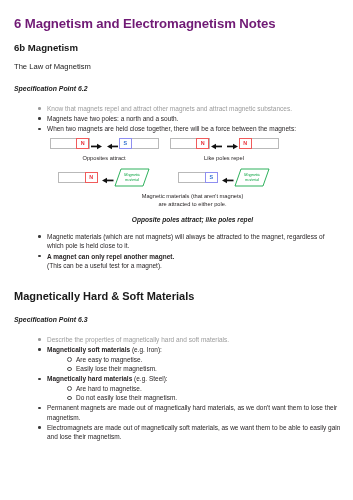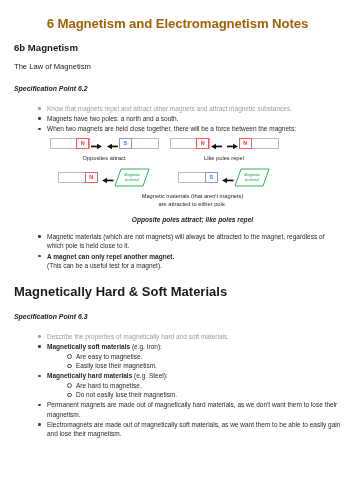--- a/index.html
+++ b/index.html
@@ -12,43 +12,42 @@
     color: #231f20;
     overflow: hidden;
   }
   .page { padding: 16px 12px 0 14px; }
 
   .doc-title {
     font-size: 13.2px;
     font-weight: bold;
     letter-spacing: -0.1px;
     margin: 0 0 11px 0;
-    color: #a16207;
-    text-align: center;
+    color: #701a75;
   }
   .h2 {
     font-size: 9.6px;
     font-weight: bold;
     margin: 0 0 9px 0;
     color: #1a1a1a;
   }
   .h3 {
     font-size: 7.6px;
     font-weight: normal;
     margin: 0 0 14px 0;
     color: #1a1a1a;
   }
   .spec {
     font-size: 6.9px;
     font-weight: bold;
     font-style: italic;
     margin: 0 0 12px 0;
     color: #1a1a1a;
   }
-  .h2.mag-hard { margin-top: 14px; margin-bottom: 14px; font-size: 13px; }
+  .h2.mag-hard { margin-top: 20px; margin-bottom: 14px; font-size: 11px; }
 
   ul.bl {
     list-style: none;
     margin: 0;
     padding: 0 0 0 24px;
   }
   ul.bl > li {
     position: relative;
     font-size: 6.5px;
     line-height: 1.42;

